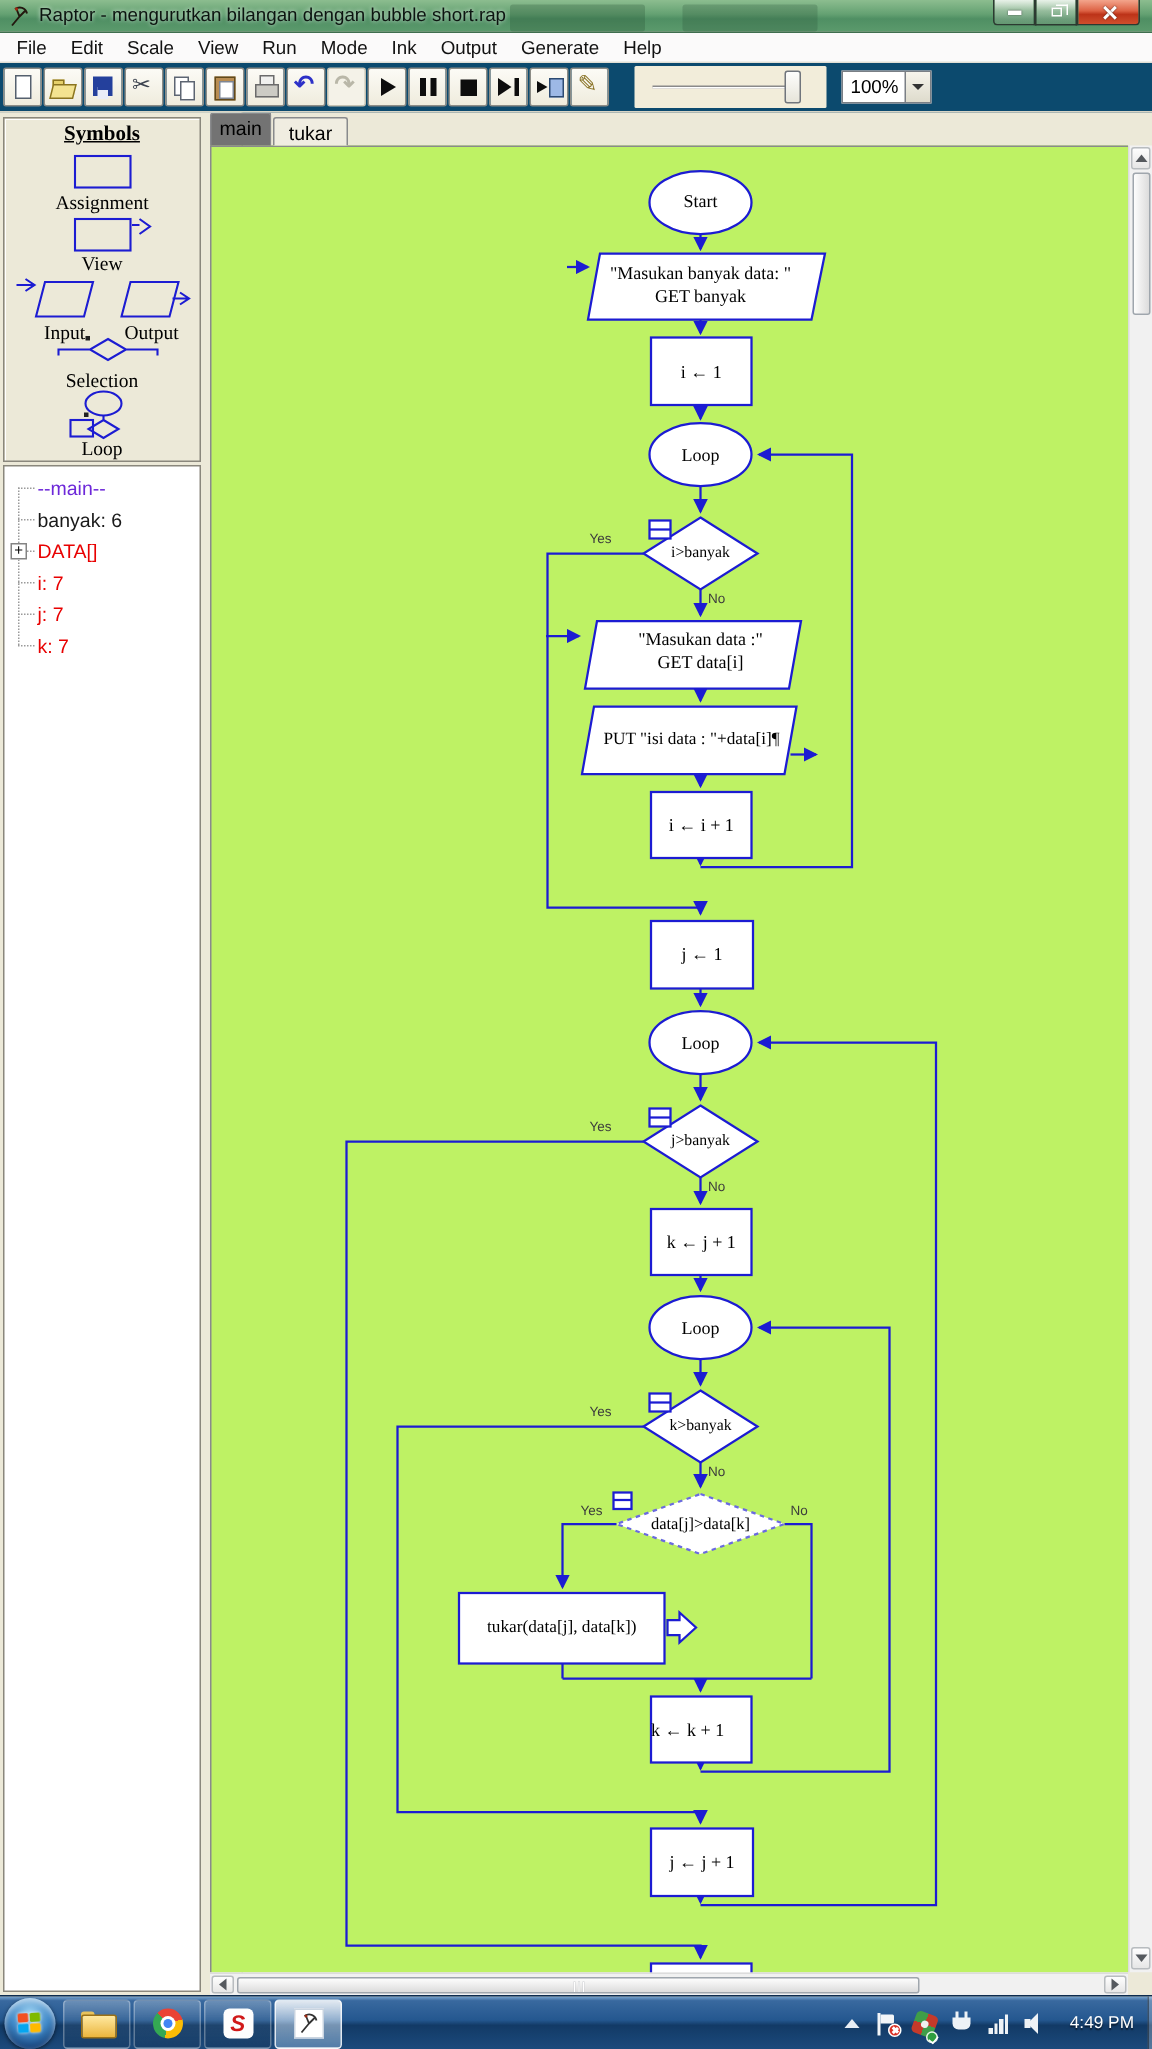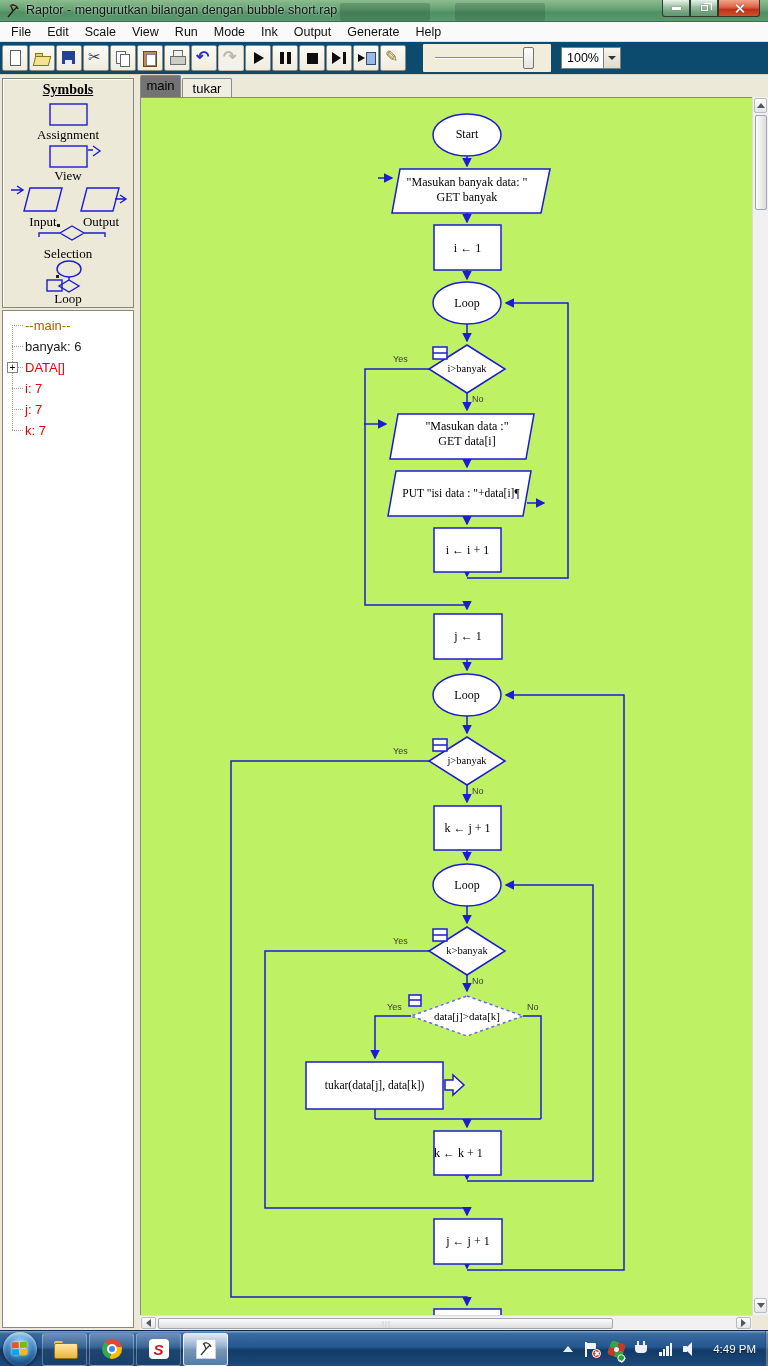--- a/index.html
+++ b/index.html
@@ -292,21 +292,21 @@
     <div class="sym-label" style="top:135px;left:-25px">Input</div>
     <div class="sym-label" style="top:135px;left:33px">Output</div>
     <div class="sym-label" style="top:167px">Selection</div>
     <div class="sym-label" style="top:212px">Loop</div>
   </div>
 
   <div class="vars-panel">
     <div class="tree-vline"></div>
     <div style="padding-top:4px">
         <div class="var-row">
-          <span style="color: #a16207;">--main--</span>
+          <span style="color: #6d28d9;">--main--</span>
         </div>
         <div class="var-row">
           <span style="color: rgb(26, 26, 26);">banyak: 6</span>
         </div>
         <div class="var-row">
           <span class="expander">+</span>
           <span style="color: rgb(232, 0, 0);">DATA[]</span>
         </div>
         <div class="var-row">
           <span style="color: rgb(232, 0, 0);">i: 7</span>

